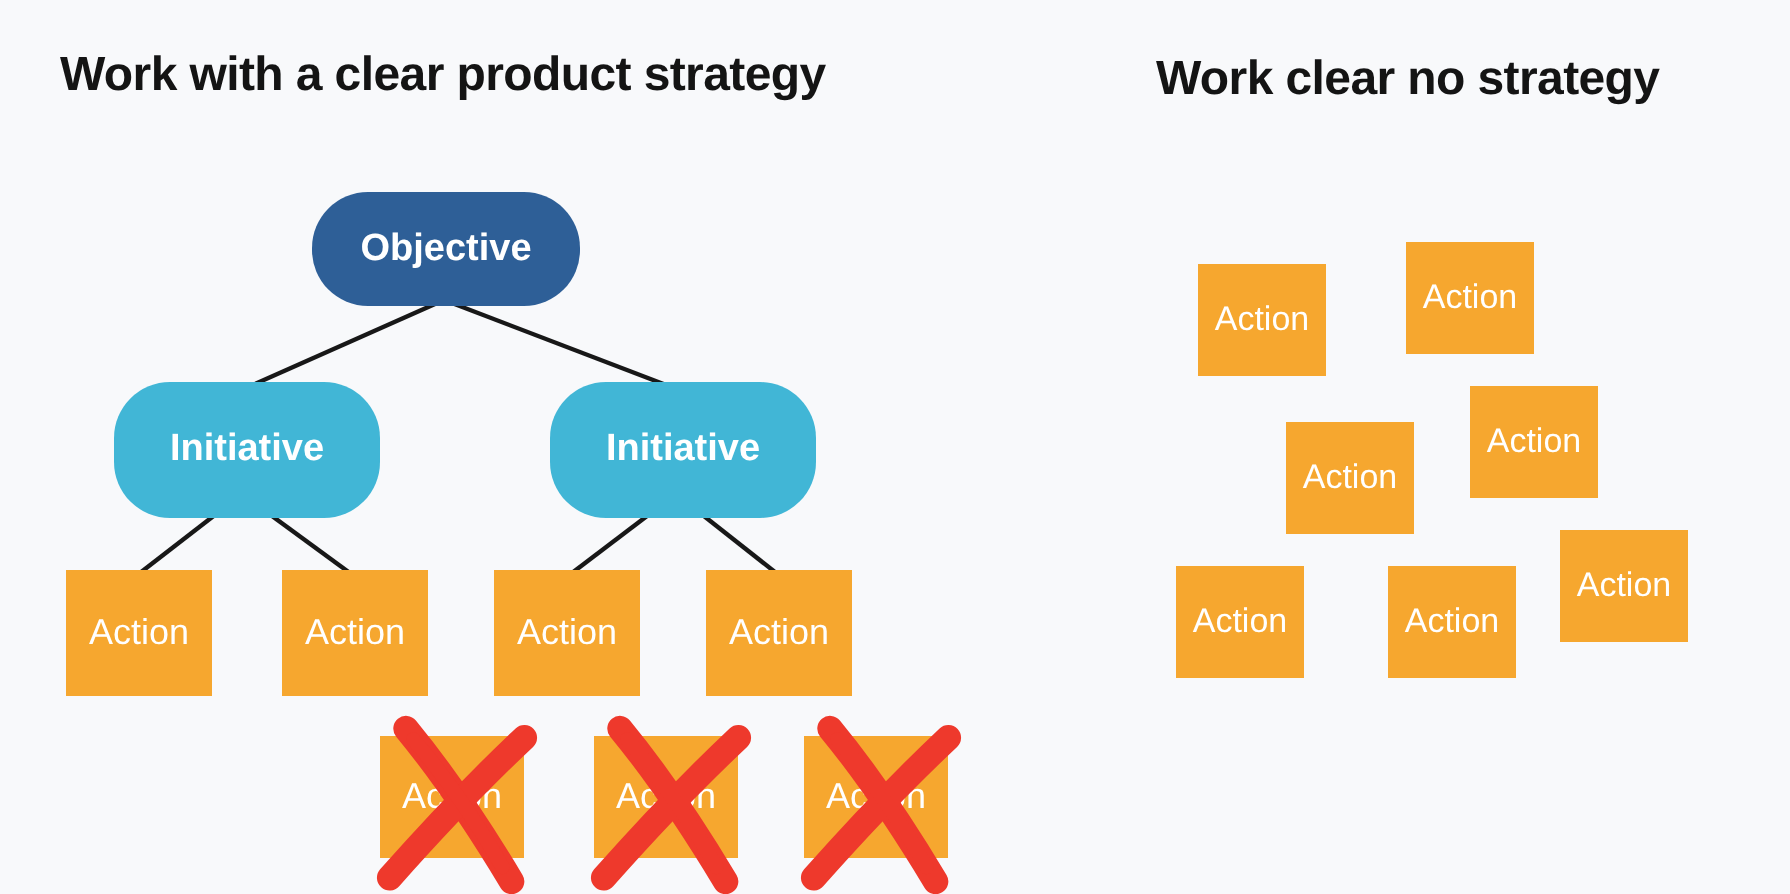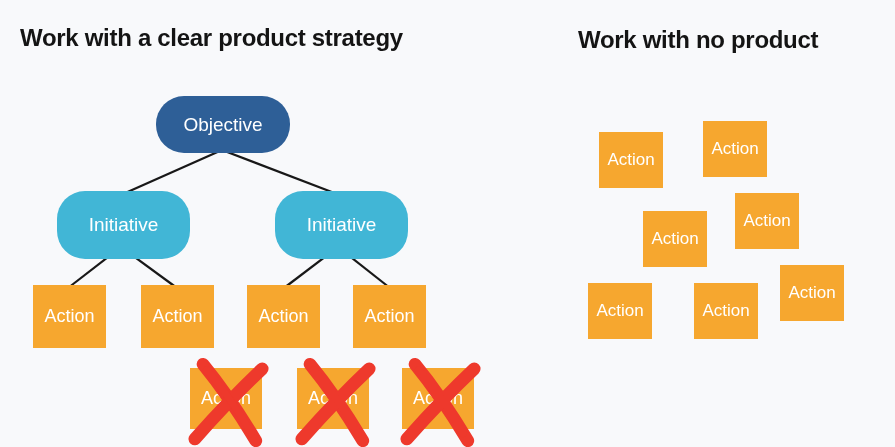--- a/index.html
+++ b/index.html
@@ -21,34 +21,35 @@
     stroke-width: 2.2;
   }
   .title {
     position: absolute;
     font-size: 24px;
     font-weight: bold;
     letter-spacing: -0.3px;
     color: var(--c-title, #141414);
     white-space: nowrap;
   }
-  .title-left  { left: 20px;  top: 24px; }
+  .title-left  { left: 30px;  top: 24px; }
   .title-right { left: 578px; top: 26px; }
 
   .node {
     position: absolute;
     display: flex;
     align-items: center;
     justify-content: center;
     color: var(--c-node_text, #ffffff);
     text-align: center;
   }
   .pill {
     border-radius: 28px;
     font-size: 19px;
+    font-weight: bold;
   }
   .objective {
     left: 156px; top: 96px;
     width: 134px; height: 57px;
     background: var(--c-objective, #2e5f97);
   }
   .initiative {
     width: 133px; height: 68px;
     background: var(--c-initiative, #41b6d6);
   }
@@ -101,21 +102,21 @@
   <svg class="connectors" viewBox="0 0 895 447">
     <line x1="222" y1="150" x2="123" y2="194"></line>
     <line x1="222" y1="150" x2="337" y2="194"></line>
     <line x1="121" y1="247" x2="68" y2="288"></line>
     <line x1="121" y1="247" x2="177" y2="288"></line>
     <line x1="338" y1="247" x2="284" y2="288"></line>
     <line x1="338" y1="247" x2="390" y2="288"></line>
   </svg>
 
   <div class="title title-left">Work with a clear product strategy</div>
-  <div class="title title-right">Work with no product</div>
+  <div class="title title-right">Work clear no strategy</div>
 
   <div class="node pill objective">Objective</div>
 
   <div class="node pill initiative init-1">Initiative</div>
   <div class="node pill initiative init-2">Initiative</div>
 
   <div class="node action action-left al-1">Action</div>
   <div class="node action action-left al-2">Action</div>
   <div class="node action action-left al-3">Action</div>
   <div class="node action action-left al-4">Action</div>

